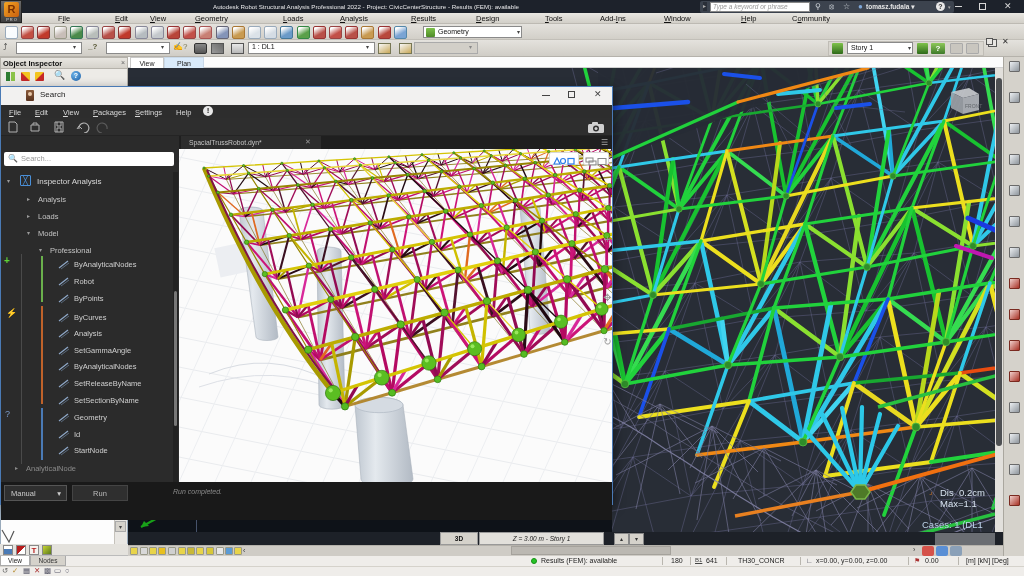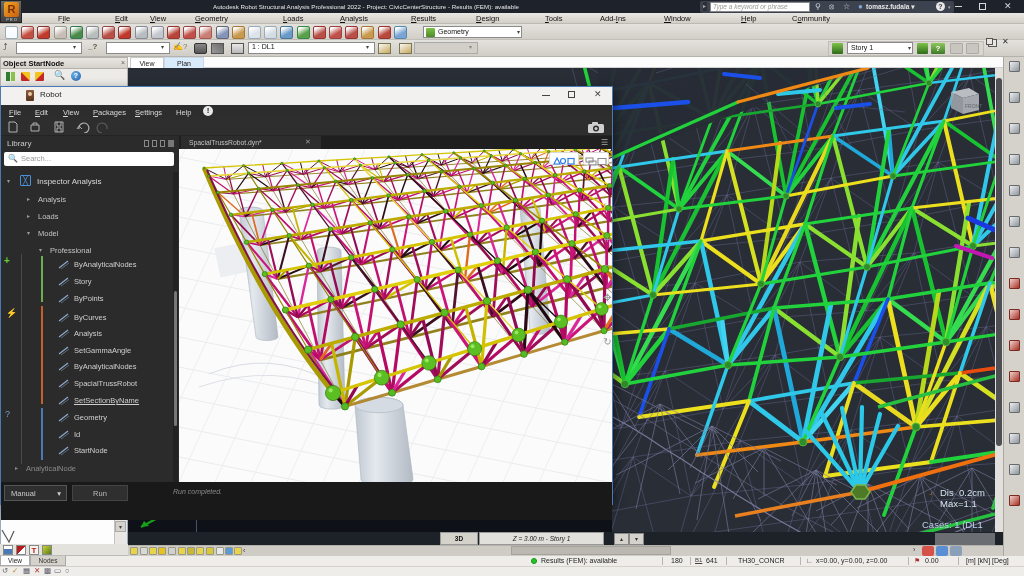--- a/index.html
+++ b/index.html
@@ -126,21 +126,21 @@
     <div class="abs" style="left:1009px;top:402px;width:11px;height:11px;background:linear-gradient(135deg,#eceff2,#8e959c);border:1px solid #6a6a6a;border-radius:1px;"></div>
     <div class="abs" style="left:1009px;top:433px;width:11px;height:11px;background:linear-gradient(135deg,#eceff2,#8e959c);border:1px solid #6a6a6a;border-radius:1px;"></div>
     <div class="abs" style="left:1009px;top:464px;width:11px;height:11px;background:linear-gradient(135deg,#eceff2,#8e959c);border:1px solid #6a6a6a;border-radius:1px;"></div>
     <div class="abs" style="left:1009px;top:495px;width:11px;height:11px;background:linear-gradient(135deg,#f0d0cc,#a83226);border:1px solid #7a2a20;border-radius:1px;"></div>
 
 <div class="abs" style="left:128px;top:57px;width:875px;height:11px;background:#fcfcfc;border-bottom:1px solid #d0d0d0;"></div>
 <div class="abs" style="left:130px;top:57px;width:34px;height:11px;background:#fff;border:1px solid #c8c8c8;border-bottom:none;color:#222;font-size:7px;text-align:center;line-height:11px;">View</div>
 <div class="abs" style="left:164px;top:57px;width:40px;height:11px;background:#d9eafa;border:1px solid #c8d8e8;border-bottom:none;color:#222;font-size:7px;text-align:center;line-height:11px;">Plan</div>
 
 <div class="abs" style="left:0;top:57px;width:128px;height:12px;background:linear-gradient(#e8e6e1,#d5d2cb);border:1px solid #b5b2ab;">
-  <span style="position:absolute;left:2px;top:1px;font-size:7.5px;font-weight:bold;color:#111;">Object StartNode</span>
+  <span style="position:absolute;left:2px;top:1px;font-size:7.5px;font-weight:bold;color:#111;">Object Inspector</span>
   <span style="position:absolute;right:2px;top:1px;font-size:7px;color:#666;">×</span>
 </div>
 <div class="abs" style="left:0;top:69px;width:128px;height:17px;background:#edebe7;border-left:1px solid #b5b2ab;border-right:1px solid #b5b2ab;">
   <span style="position:absolute;left:5px;top:3px;width:4px;height:9px;background:#2e7d32;"></span>
   <span style="position:absolute;left:10px;top:3px;width:4px;height:9px;background:#8bc34a;"></span>
   <span style="position:absolute;left:20px;top:3px;width:9px;height:9px;background:linear-gradient(45deg,#c62828 45%,#f3c420 55%);border-radius:1px;"></span>
   <span style="position:absolute;left:34px;top:3px;width:9px;height:9px;background:linear-gradient(-45deg,#c62828 45%,#f3c420 55%);border-radius:1px;"></span>
   <span style="position:absolute;left:53px;top:1px;color:#7a6a20;font-size:9px;">🔍</span>
   <span style="position:absolute;left:70px;top:2px;width:10px;height:10px;border-radius:50%;background:radial-gradient(circle at 35% 35%,#6db3e8,#1c5fa8);color:#fff;font-size:7px;text-align:center;line-height:10px;font-weight:bold;">?</span>
 </div>
@@ -828,21 +828,21 @@
 <div class="abs" style="left:917px;top:43px;width:11px;height:11px;background:linear-gradient(#7ec24a,#2e6a1a);border-radius:1px;"></div>
 <div class="abs" style="left:931px;top:43px;width:14px;height:11px;background:linear-gradient(#8ec85a,#3e7a2a);border-radius:1px;color:#fff;font-size:8px;text-align:center;line-height:11px;font-weight:bold;">?</div>
 <div class="abs" style="left:950px;top:43px;width:13px;height:11px;background:#c9c6bf;border:1px solid #aaa;border-radius:1px;"></div>
 <div class="abs" style="left:966px;top:43px;width:13px;height:11px;background:#c9c6bf;border:1px solid #aaa;border-radius:1px;"></div>
 
 <div class="abs" style="left:0;top:86px;width:613px;height:419px;border:1px solid #4a7ab5;box-shadow:2px 3px 10px rgba(0,0,0,0.45);background:#2d2d2d;z-index:20;" id="dynwin">
 
   <div class="abs" style="left:0;top:0;width:611px;height:18px;background:#f2f1f0;">
     <span style="position:absolute;left:25px;top:3px;width:8px;height:11px;background:linear-gradient(#8a5a3a,#5a3420);border-radius:1px;"></span>
     <span style="position:absolute;left:27px;top:5px;width:4px;height:4px;background:#e8c8a8;border-radius:50%;"></span>
-    <span style="position:absolute;left:39px;top:3px;font-size:8px;color:#222;">Robot</span>
+    <span style="position:absolute;left:39px;top:3px;font-size:8px;color:#222;">Search</span>
     <span style="position:absolute;left:541px;top:8px;width:8px;height:1px;background:#444;"></span>
     <span style="position:absolute;left:567px;top:4px;width:7px;height:7px;border:1px solid #444;"></span>
     <span style="position:absolute;left:593px;top:2px;color:#444;font-size:9px;">✕</span>
   </div>
 
   <div class="abs" style="left:0;top:18px;width:611px;height:13px;background:#2d2d2d;color:#d8d8d8;font-size:7.5px;">
     <span style="position:absolute;left:8px;top:3px;"><u>F</u>ile</span>
     <span style="position:absolute;left:34px;top:3px;"><u>E</u>dit</span>
     <span style="position:absolute;left:62px;top:3px;"><u>V</u>iew</span>
     <span style="position:absolute;left:92px;top:3px;"><u>P</u>ackages</span>
@@ -863,27 +863,20 @@
 
     <svg style="position:absolute;left:586px;top:3px;" width="18" height="13">
       <rect x="1" y="3" width="16" height="9" rx="1.5" fill="#cfcfcf"></rect>
       <rect x="5" y="1" width="6" height="3" rx="1" fill="#cfcfcf"></rect>
       <circle cx="9" cy="7.5" r="3" fill="#2e2e2e"></circle>
       <circle cx="9" cy="7.5" r="1.5" fill="#cfcfcf"></circle>
     </svg>
   </div>
 
   <div class="abs" style="left:0;top:49px;width:178px;height:346px;background:#2b2b2b;" id="library">
-    <div class="abs" style="left:0;top:0;width:178px;height:15px;background:#2b2b2b;">
-      <span style="position:absolute;left:6px;top:3px;font-size:8px;color:#c8c8c8;">Library</span>
-      <span style="position:absolute;left:143px;top:4px;width:5px;height:7px;border:1px solid #888;"></span>
-      <span style="position:absolute;left:151px;top:4px;width:5px;height:7px;border:1px solid #888;"></span>
-      <span style="position:absolute;left:159px;top:4px;width:5px;height:7px;border:1px solid #888;"></span>
-      <span style="position:absolute;left:167px;top:4px;width:6px;height:7px;background:#777;"></span>
-    </div>
     <div class="abs" style="left:3px;top:16px;width:170px;height:14px;background:#fff;border-radius:2px;">
       <span style="position:absolute;left:4px;top:2px;color:#555;font-size:8px;">🔍</span>
       <span style="position:absolute;left:17px;top:2px;color:#999;font-size:7.5px;">Search...</span>
     </div>
     <div class="abs" style="left:6px;top:41px;color:#999;font-size:6px;">▾</div>
         <div class="abs" style="left:19px;top:39px;width:11px;height:11px;border:1.5px solid #4a90d9;border-radius:1px;color:#4a90d9;font-size:8px;text-align:center;line-height:10px;">╳</div>
         <div class="abs" style="left:36px;top:41px;color:#d8d8d8;font-size:8px;white-space:nowrap;">Inspector Analysis</div>
         <div class="abs" style="left:14px;top:59px;color:#2a2a2a;font-size:6px;"></div>
         <div class="abs" style="left:26px;top:59px;color:#999;font-size:6px;">▸</div>
         <div class="abs" style="left:37px;top:59px;color:#c4c4c4;font-size:7.5px;white-space:nowrap;">Analysis</div>
@@ -896,21 +889,21 @@
         <div class="abs" style="left:49px;top:110px;color:#c4c4c4;font-size:7.5px;white-space:nowrap;">Professional</div>
         <svg class="abs" style="left:57px;top:123px;" width="12" height="11">
 <line x1="1" y1="9" x2="10" y2="2" stroke="#8fa8c8" stroke-width="1.2"></line>
 <line x1="3" y1="10" x2="11" y2="4" stroke="#647890" stroke-width="0.8"></line>
 </svg>
         <div class="abs" style="left:73px;top:124px;color:#cfcfcf;font-size:7.5px;white-space:nowrap;">ByAnalyticalNodes</div>
         <svg class="abs" style="left:57px;top:140px;" width="12" height="11">
 <line x1="1" y1="9" x2="10" y2="2" stroke="#8fa8c8" stroke-width="1.2"></line>
 <line x1="3" y1="10" x2="11" y2="4" stroke="#647890" stroke-width="0.8"></line>
 </svg>
-        <div class="abs" style="left:73px;top:141px;color:#cfcfcf;font-size:7.5px;white-space:nowrap;">Story</div>
+        <div class="abs" style="left:73px;top:141px;color:#cfcfcf;font-size:7.5px;white-space:nowrap;">Robot</div>
         <svg class="abs" style="left:57px;top:157px;" width="12" height="11">
 <line x1="1" y1="9" x2="10" y2="2" stroke="#8fa8c8" stroke-width="1.2"></line>
 <line x1="3" y1="10" x2="11" y2="4" stroke="#647890" stroke-width="0.8"></line>
 </svg>
         <div class="abs" style="left:73px;top:158px;color:#cfcfcf;font-size:7.5px;white-space:nowrap;">ByPoints</div>
         <svg class="abs" style="left:57px;top:176px;" width="12" height="11">
 <line x1="1" y1="9" x2="10" y2="2" stroke="#8fa8c8" stroke-width="1.2"></line>
 <line x1="3" y1="10" x2="11" y2="4" stroke="#647890" stroke-width="0.8"></line>
 </svg>
         <div class="abs" style="left:73px;top:177px;color:#cfcfcf;font-size:7.5px;white-space:nowrap;">ByCurves</div>
@@ -926,26 +919,26 @@
         <div class="abs" style="left:73px;top:210px;color:#cfcfcf;font-size:7.5px;white-space:nowrap;">SetGammaAngle</div>
         <svg class="abs" style="left:57px;top:225px;" width="12" height="11">
 <line x1="1" y1="9" x2="10" y2="2" stroke="#8fa8c8" stroke-width="1.2"></line>
 <line x1="3" y1="10" x2="11" y2="4" stroke="#647890" stroke-width="0.8"></line>
 </svg>
         <div class="abs" style="left:73px;top:226px;color:#cfcfcf;font-size:7.5px;white-space:nowrap;">ByAnalyticalNodes</div>
         <svg class="abs" style="left:57px;top:242px;" width="12" height="11">
 <line x1="1" y1="9" x2="10" y2="2" stroke="#8fa8c8" stroke-width="1.2"></line>
 <line x1="3" y1="10" x2="11" y2="4" stroke="#647890" stroke-width="0.8"></line>
 </svg>
-        <div class="abs" style="left:73px;top:243px;color:#cfcfcf;font-size:7.5px;white-space:nowrap;">SpacialTrussRobot</div>
+        <div class="abs" style="left:73px;top:243px;color:#cfcfcf;font-size:7.5px;white-space:nowrap;">SetReleaseByName</div>
         <svg class="abs" style="left:57px;top:259px;" width="12" height="11">
 <line x1="1" y1="9" x2="10" y2="2" stroke="#8fa8c8" stroke-width="1.2"></line>
 <line x1="3" y1="10" x2="11" y2="4" stroke="#647890" stroke-width="0.8"></line>
 </svg>
-        <div class="abs" style="left:73px;top:260px;color:#cfcfcf;font-size:7.5px;white-space:nowrap;text-decoration:underline;">SetSectionByName</div>
+        <div class="abs" style="left:73px;top:260px;color:#cfcfcf;font-size:7.5px;white-space:nowrap;">SetSectionByName</div>
         <svg class="abs" style="left:57px;top:276px;" width="12" height="11">
 <line x1="1" y1="9" x2="10" y2="2" stroke="#8fa8c8" stroke-width="1.2"></line>
 <line x1="3" y1="10" x2="11" y2="4" stroke="#647890" stroke-width="0.8"></line>
 </svg>
         <div class="abs" style="left:73px;top:277px;color:#cfcfcf;font-size:7.5px;white-space:nowrap;">Geometry</div>
         <svg class="abs" style="left:57px;top:293px;" width="12" height="11">
 <line x1="1" y1="9" x2="10" y2="2" stroke="#8fa8c8" stroke-width="1.2"></line>
 <line x1="3" y1="10" x2="11" y2="4" stroke="#647890" stroke-width="0.8"></line>
 </svg>
         <div class="abs" style="left:73px;top:294px;color:#cfcfcf;font-size:7.5px;white-space:nowrap;">Id</div>

